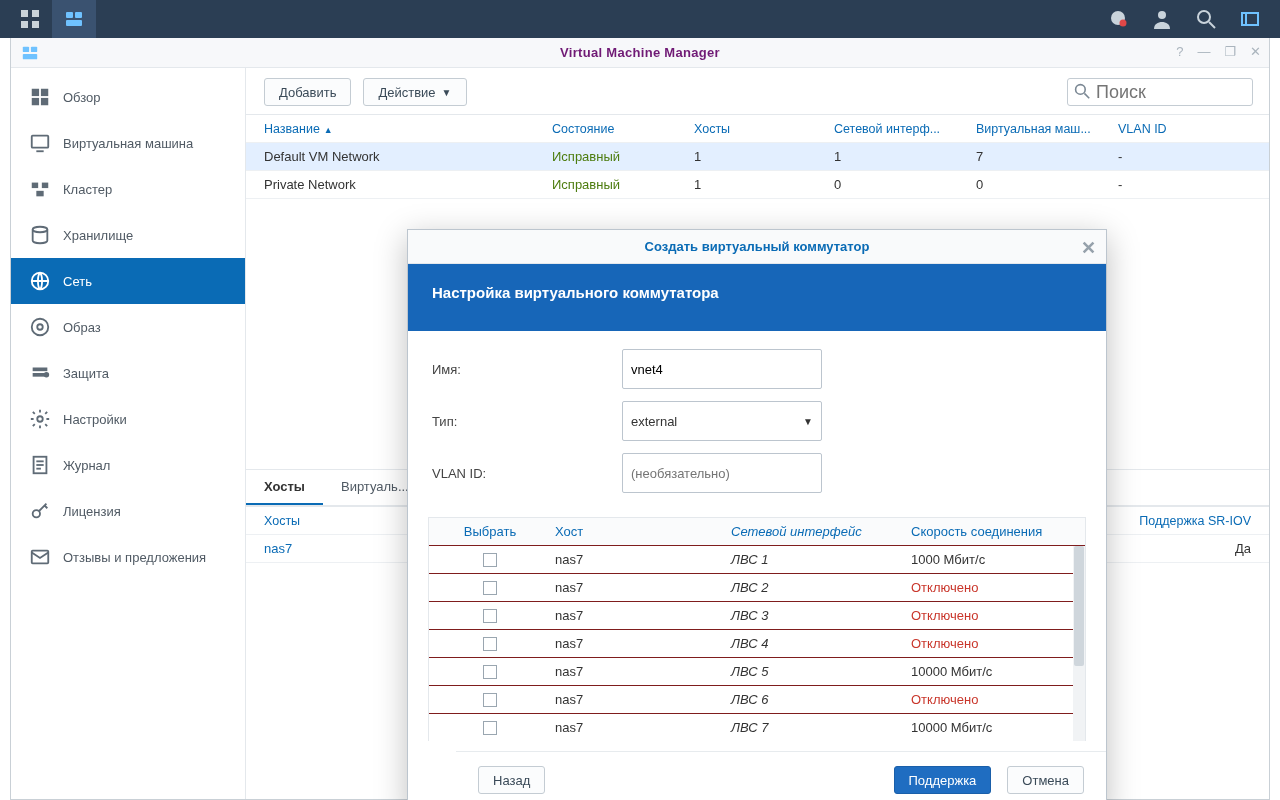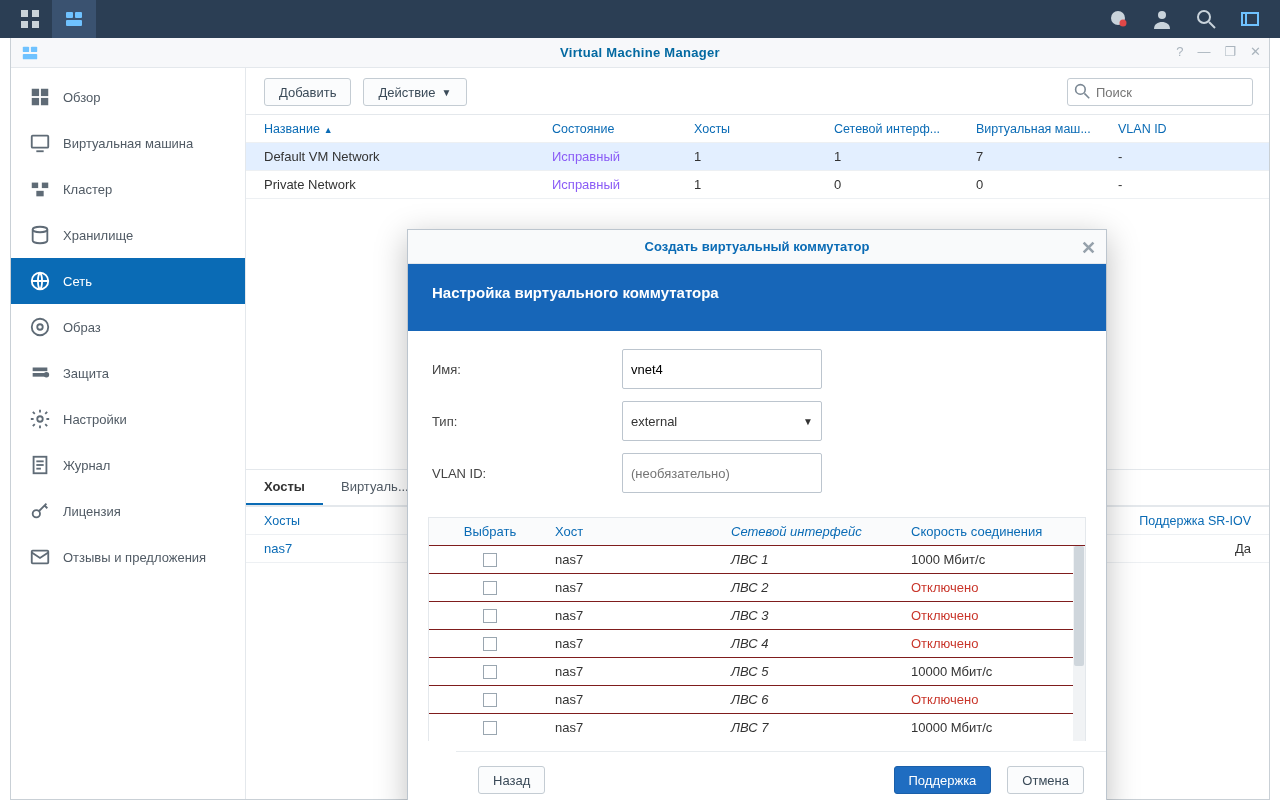--- a/index.html
+++ b/index.html
@@ -4,46 +4,46 @@
 <style>
   * { box-sizing: border-box; margin: 0; padding: 0; }
   body { font-family: -apple-system, BlinkMacSystemFont, "Segoe UI", Helvetica, Arial, sans-serif; font-size: 13px; color: #333; background: #fff; overflow: hidden; width: 1280px; height: 800px; position: relative; }
   .topbar { height: 38px; background: #2b3e54; display: flex; align-items: center; padding: 0 8px; justify-content: space-between; }
   .topbar-left, .topbar-right { display: flex; align-items: center; gap: 0; }
   .topbar-btn { width: 44px; height: 38px; display: flex; align-items: center; justify-content: center; }
   .topbar-btn.active { background: #3a5270; }
   .topbar svg { width: 20px; height: 20px; }
   .window-chrome { position: absolute; top: 38px; left: 10px; right: 10px; bottom: 0; background: #fff; border: 1px solid #c9d0d6; border-top: none; }
   .window-header { height: 30px; display: flex; align-items: center; justify-content: center; position: relative; background: #f7f8fa; border-bottom: 1px solid #e4e8ec; }
-  .window-title { font-weight: 600; color: #0369a1; letter-spacing: .3px; }
+  .window-title { font-weight: 600; color: #701a75; letter-spacing: .3px; }
   .window-left-ico { position: absolute; left: 10px; top: 6px; }
   .window-right-controls { position: absolute; right: 8px; top: 6px; display: flex; gap: 14px; color: #aab4bd; }
   .app-body { display: flex; height: calc(100% - 30px); }
   .sidebar { width: 235px; border-right: 1px solid #e4e8ec; padding-top: 6px; background: #fff; }
   .sidebar-item { display: flex; align-items: center; gap: 12px; height: 46px; padding: 0 18px; color: #505a64; cursor: pointer; }
   .sidebar-item.selected { background: #0a6bb5; color: #fff; }
   .sidebar-item svg { width: 22px; height: 22px; }
   .content { flex: 1; display: flex; flex-direction: column; overflow: hidden; }
   .toolbar { display: flex; align-items: center; gap: 12px; padding: 10px 16px 8px 18px; }
   .btn { height: 28px; border: 1px solid #c4ccd3; background: #fbfcfd; border-radius: 3px; padding: 0 14px; font-size: 13px; color: #3a4a58; cursor: pointer; display: inline-flex; align-items: center; gap: 6px; }
   .btn.primary { background: #1f6dc1; color: #fff; border-color: #1a5fa9; }
   .search-wrap { margin-left: auto; position: relative; width: 186px; }
-  .search-wrap input { width: 100%; height: 28px; border: 1px solid #c4ccd3; border-radius: 3px; padding: 0 24px 0 28px; font-size: 13px; }
+  .search-wrap input { width: 100%; height: 28px; border: 1px solid #c4ccd3; border-radius: 3px; padding: 0 24px 0 28px; font-size: 18px; }
   .search-icon { position: absolute; left: 7px; top: 5px; color: #7a8793; }
   .grid { border-top: 1px solid #e4e8ec; }
   .grid-head, .grid-row { display: flex; align-items: center; padding: 0 18px; border-bottom: 1px solid #edf0f3; height: 28px; }
   .grid-head { color: #0a6bb5; font-size: 12.5px; }
   .grid-row.sel { background: #e3efff; }
   .col-name { width: 288px; }
   .col-status { width: 142px; }
   .col-hosts { width: 140px; }
   .col-iface { width: 142px; }
   .col-vm { width: 142px; }
   .col-vlan { width: 110px; }
-  .ok { color: #8b5cf6; }
+  .ok { color: #4d7c0f; }
   .tabs-bar { display: flex; border-top: 1px solid #e4e8ec; border-bottom: 1px solid #e4e8ec; margin-top: 270px; }
   .tab { padding: 9px 18px; color: #505a64; cursor:pointer; font-size: 13px; }
   .tab.active { font-weight: 700; color: #333; border-bottom: 2px solid #0a6bb5; }
   .detail-grid .grid-head { color: #0a6bb5; }
   .detail-grid .col-a { width: 200px; }
   .dialog-mask { position: absolute; inset: 0; }
   .dialog { position: absolute; left: 407px; top: 229px; width: 700px; background: #fff; box-shadow: 0 8px 30px rgba(0,0,0,.25); border: 1px solid #bcc5ce; }
   .dialog-title { height: 34px; display:flex; align-items:center; justify-content:center; color:#0a6bb5; font-weight:600; border-bottom:1px solid #e4e8ec; position:relative; background:#f9fafb; }
   .dialog-close { position:absolute; right:10px; top:7px; color:#96a1ab; cursor:pointer; font-size:18px; }
   .dialog-hero { background:#1766b8; color:#fff; padding:20px 24px 22px; }

